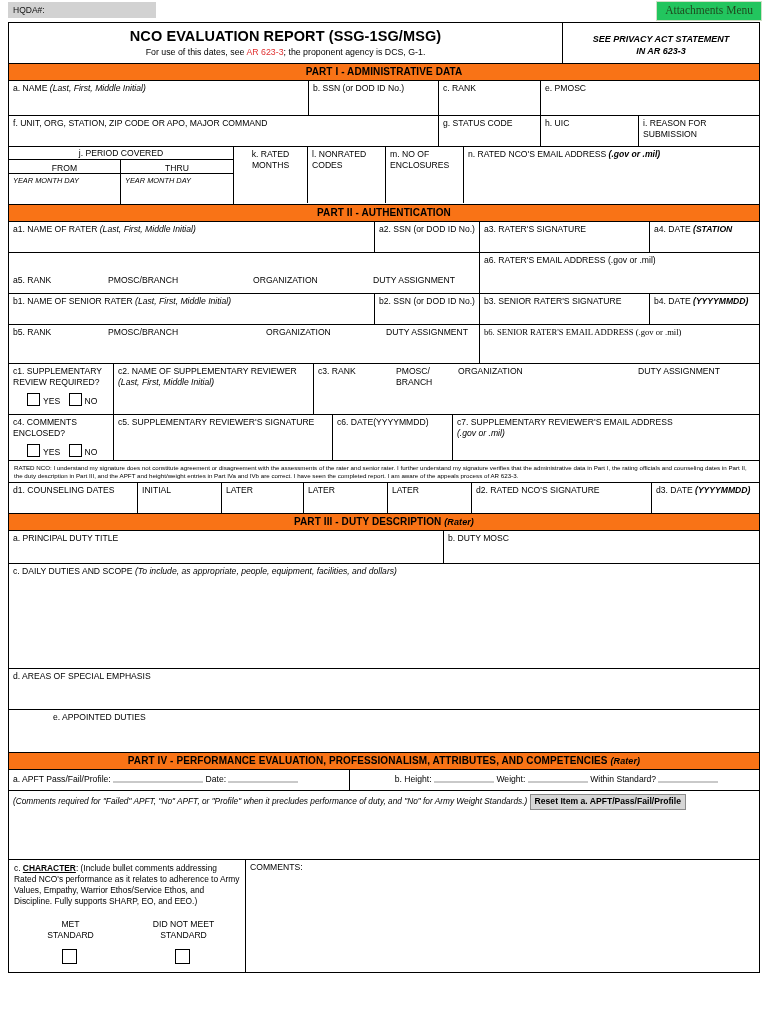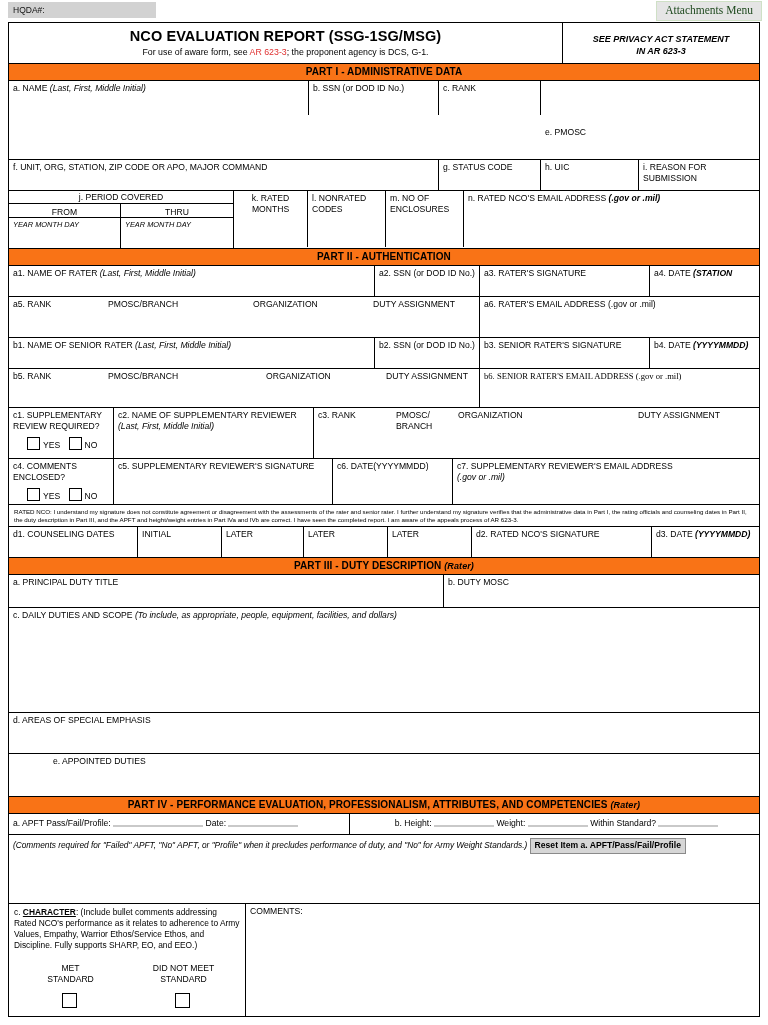--- a/index.html
+++ b/index.html
@@ -13,21 +13,21 @@
 
   
   .topbar{position:relative;height:20px;}
   .hqda{
     position:absolute;left:8px;top:2px;width:148px;height:16px;
     background:#d2d2d2;font-size:8.5px;line-height:16px;padding-left:5px;
     box-sizing:border-box;color:#111;
   }
   .attachments{
     position:absolute;right:6px;top:1px;
-    background:#e5e5e5;color:#1f4a1f;
+    background:#22c55e;color:#1f4a1f;
     font-family:"Liberation Serif", serif;
     font-size:11.5px;line-height:15px;
     padding:1px 8px 2px 8px;
     border:1px solid #cfe0c6;
   }
 
   
   .form{
     position:absolute;left:8px;top:22px;width:752px;
     border:1.6px solid #000;box-sizing:border-box;background:#fff;
@@ -111,21 +111,21 @@
     </div>
     <div class="attachments">Attachments Menu</div>
   </div>
 
   <div class="form">
 
     <div class="titleblock">
       <div class="titleleft">
         <div class="t1">NCO EVALUATION REPORT (SSG-1SG/MSG)</div>
         <div class="t2">
-          <span>For use of aware form, see </span><span class="redlink">AR 623-3</span><span>; the proponent agency is DCS, G-1.</span>
+          <span>For use of this dates, see </span><span class="redlink">AR 623-3</span><span>; the proponent agency is DCS, G-1.</span>
         </div>
       </div>
       <div class="titleright">
         <div>SEE PRIVACY ACT STATEMENT</div>
         <div>IN AR 623-3</div>
       </div>
     </div>
 
     <div class="part">PART I - ADMINISTRATIVE DATA</div>
 
@@ -133,21 +133,21 @@
       <div class="cell" style="width:300px;height:34px;">
         <span>a. NAME</span>
         <span class="it">(Last, First, Middle Initial)</span>
       </div>
       <div class="cell" style="width:130px;height:34px;">
         <span>b. SSN (or DOD ID No.)</span>
       </div>
       <div class="cell" style="width:102px;height:34px;">
         <span>c. RANK</span>
       </div>
-      <div class="cell" style="width:119px;height:34px;margin-top:44px;">
+      <div class="cell" style="width:119px;height:34px;">
         <span>e. PMOSC</span>
       </div>
     </div>
 
     <div class="row brow">
       <div class="cell" style="width:430px;height:30px;">
         <span>f.   UNIT, ORG, STATION, ZIP CODE OR APO, MAJOR COMMAND</span>
       </div>
       <div class="cell" style="width:102px;height:30px;">
         <span>g.  STATUS CODE</span>
@@ -206,21 +206,21 @@
         <span>a3.  RATER'S SIGNATURE</span>
       </div>
       <div class="cell" style="width:108px;height:30px;">
         <span>a4.  DATE</span>
         <span class="it bd">(STATION</span>
       </div>
     </div>
 
     <div class="row brow">
       <div class="cell" style="width:471px;height:40px;">
-        <span style="display:inline-block;width:95px;">a5.  RANK</span><span style="display:inline-block;width:145px;">PMOSC/BRANCH</span><span style="display:inline-block;width:120px;">ORGANIZATION</span><span>DUTY ASSIGNMENT</span>
+        <span style="display:inline-block;width:95px;margin-top:20px;">a5.  RANK</span><span style="display:inline-block;width:145px;">PMOSC/BRANCH</span><span style="display:inline-block;width:120px;">ORGANIZATION</span><span>DUTY ASSIGNMENT</span>
       </div>
       <div class="cell" style="width:278px;height:40px;">
         <span>a6.  RATER'S EMAIL ADDRESS (.gov or .mil)</span>
       </div>
     </div>
 
     <div class="row brow">
       <div class="cell" style="width:366px;height:30px;">
         <span>b1.  NAME OF SENIOR RATER</span>
         <span class="it">(Last, First, Middle Initial)</span>

